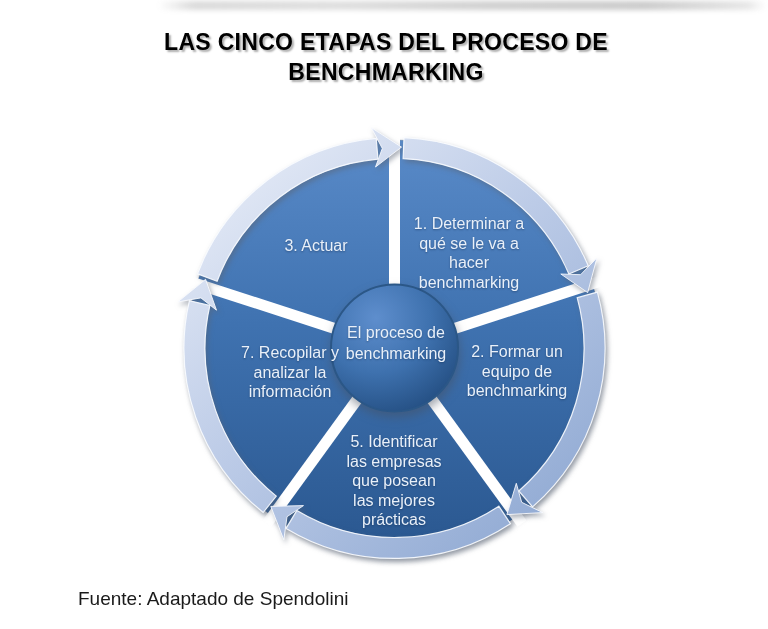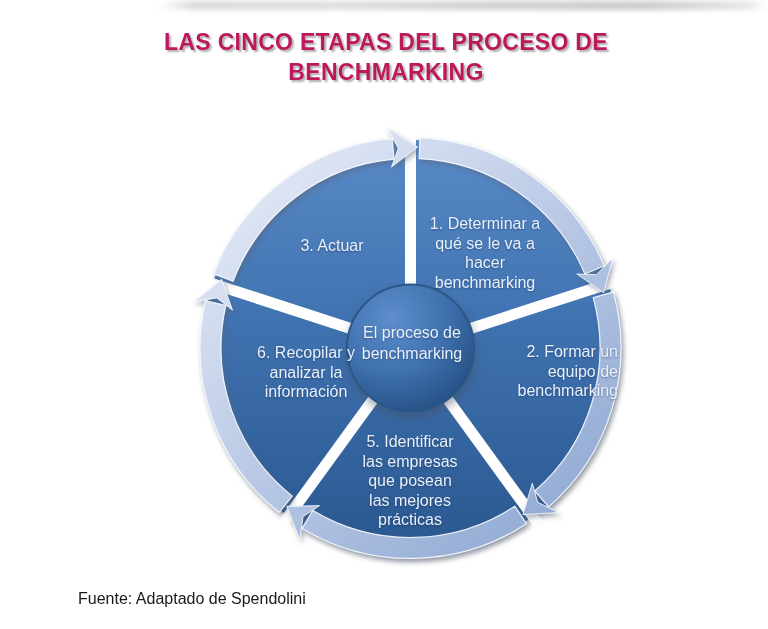--- a/index.html
+++ b/index.html
@@ -15,50 +15,50 @@
       rgba(95,95,95,.65) 80%,rgba(120,120,120,.35) 97%,rgba(130,130,130,0) 100%);
     filter:blur(2.5px);opacity:.5;
   }
   .page-title{
     position:absolute;left:386px;top:27px;transform:translateX(-50%);
     width:560px;text-align:center;
     font-size:23px;line-height:30px;font-weight:bold;letter-spacing:.3px;
     color:#0d0d0d;white-space:pre-line;
     text-shadow:2px 2px 2px rgba(0,0,0,.32);
   }
-  .diagram{position:absolute;left:16px;top:0;width:648px;height:629px;}
+  .diagram{position:absolute;left:0;top:0;width:648px;height:629px;}
   .diagram svg{position:absolute;left:0;top:0;}
   #wedges{filter:drop-shadow(2px 4px 3px rgba(95,105,120,.45));}
   #bands{filter:drop-shadow(2px 3px 2.5px rgba(90,100,115,.5));}
   #centerCircle{filter:drop-shadow(1px 5px 5px rgba(70,80,95,.5));}
   .seg-label{
     position:absolute;transform:translate(-50%,-50%);
     text-align:center;white-space:pre-line;
     font-size:16px;line-height:19.5px;
     text-shadow:0 1px 2px rgba(15,40,75,.45);
   }
   .center-label{
     position:absolute;transform:translate(-50%,-50%);
     text-align:center;white-space:pre-line;
     font-size:16px;line-height:21px;
     text-shadow:0 1px 2px rgba(15,40,75,.4);
   }
   .source-note{
     position:absolute;left:78px;top:591px;
-    font-size:16px;line-height:16px;color:#1a1a1a;
+    font-size:19px;line-height:16px;color:#1a1a1a;
   }
 </style>
 </head>
 <body>
 
 <div class="canvas">
 
   <div class="top-smudge"></div>
 
-  <div class="page-title" style="color: #be185d;">LAS CINCO ETAPAS DEL PROCESO DE
+  <div class="page-title" style="color: #000000;">LAS CINCO ETAPAS DEL PROCESO DE
 BENCHMARKING</div>
 
   <div class="diagram">
     <svg id="cycleSvg" width="768" height="629" viewBox="0 0 768 629">
       <defs>
         <linearGradient id="wedgeGrad" gradientUnits="userSpaceOnUse" x1="394" y1="132" x2="394" y2="560">
           <stop offset="0%" stop-color="#5a8bc9"></stop>
             <stop offset="45%" stop-color="#3f72b0"></stop>
             <stop offset="100%" stop-color="#29568e"></stop>
         </linearGradient>
@@ -99,29 +99,29 @@
           <polygon points="205.6,279.3 177.8,301.9 200.9,297.9 216.5,310.2" fill="url(#bandGrad)" stroke="rgba(250,252,255,.85)" stroke-width="1"></polygon>
           <polygon points="401.5,147.1 371.3,127.7 382.3,148.4 375.5,167.0" fill="url(#bandGrad)" stroke="rgba(250,252,255,.85)" stroke-width="1"></polygon>
         </g>
       <circle id="centerCircle" cx="394.5" cy="348" r="63.5" fill="url(#circGrad)" stroke="#2b5787" stroke-width="2"></circle>
     </svg>
 
     <div class="seg-label" style="left: 469px; top: 253px; width: 170px; color: rgb(233, 240, 249);">1. Determinar a
 qué se le va a
 hacer
 benchmarking</div>
-    <div class="seg-label" style="left: 517px; top: 371px; width: 170px; color: rgb(233, 240, 249); text-align: right;">2. Formar un
+    <div class="seg-label" style="left: 517px; top: 371px; width: 170px; color: rgb(233, 240, 249);">2. Formar un
 equipo de
 benchmarking</div>
     <div class="seg-label" style="left: 394px; top: 481px; width: 160px; color: rgb(233, 240, 249);">5. Identificar
 las empresas
 que posean
 las mejores
 prácticas</div>
-    <div class="seg-label" style="left: 290px; top: 372px; width: 170px; color: rgb(233, 240, 249);">6. Recopilar y
+    <div class="seg-label" style="left: 290px; top: 372px; width: 170px; color: rgb(233, 240, 249);">7. Recopilar y
 analizar la
 información</div>
     <div class="seg-label" style="left: 316px; top: 246px; width: 140px; color: rgb(233, 240, 249);">3. Actuar</div>
     <div class="center-label" style="left: 396px; top: 343px; width: 140px; color: rgb(233, 240, 249);">El proceso de
 benchmarking</div>
   </div>
 
   <div class="source-note">Fuente: Adaptado de Spendolini</div>
 
 </div>

